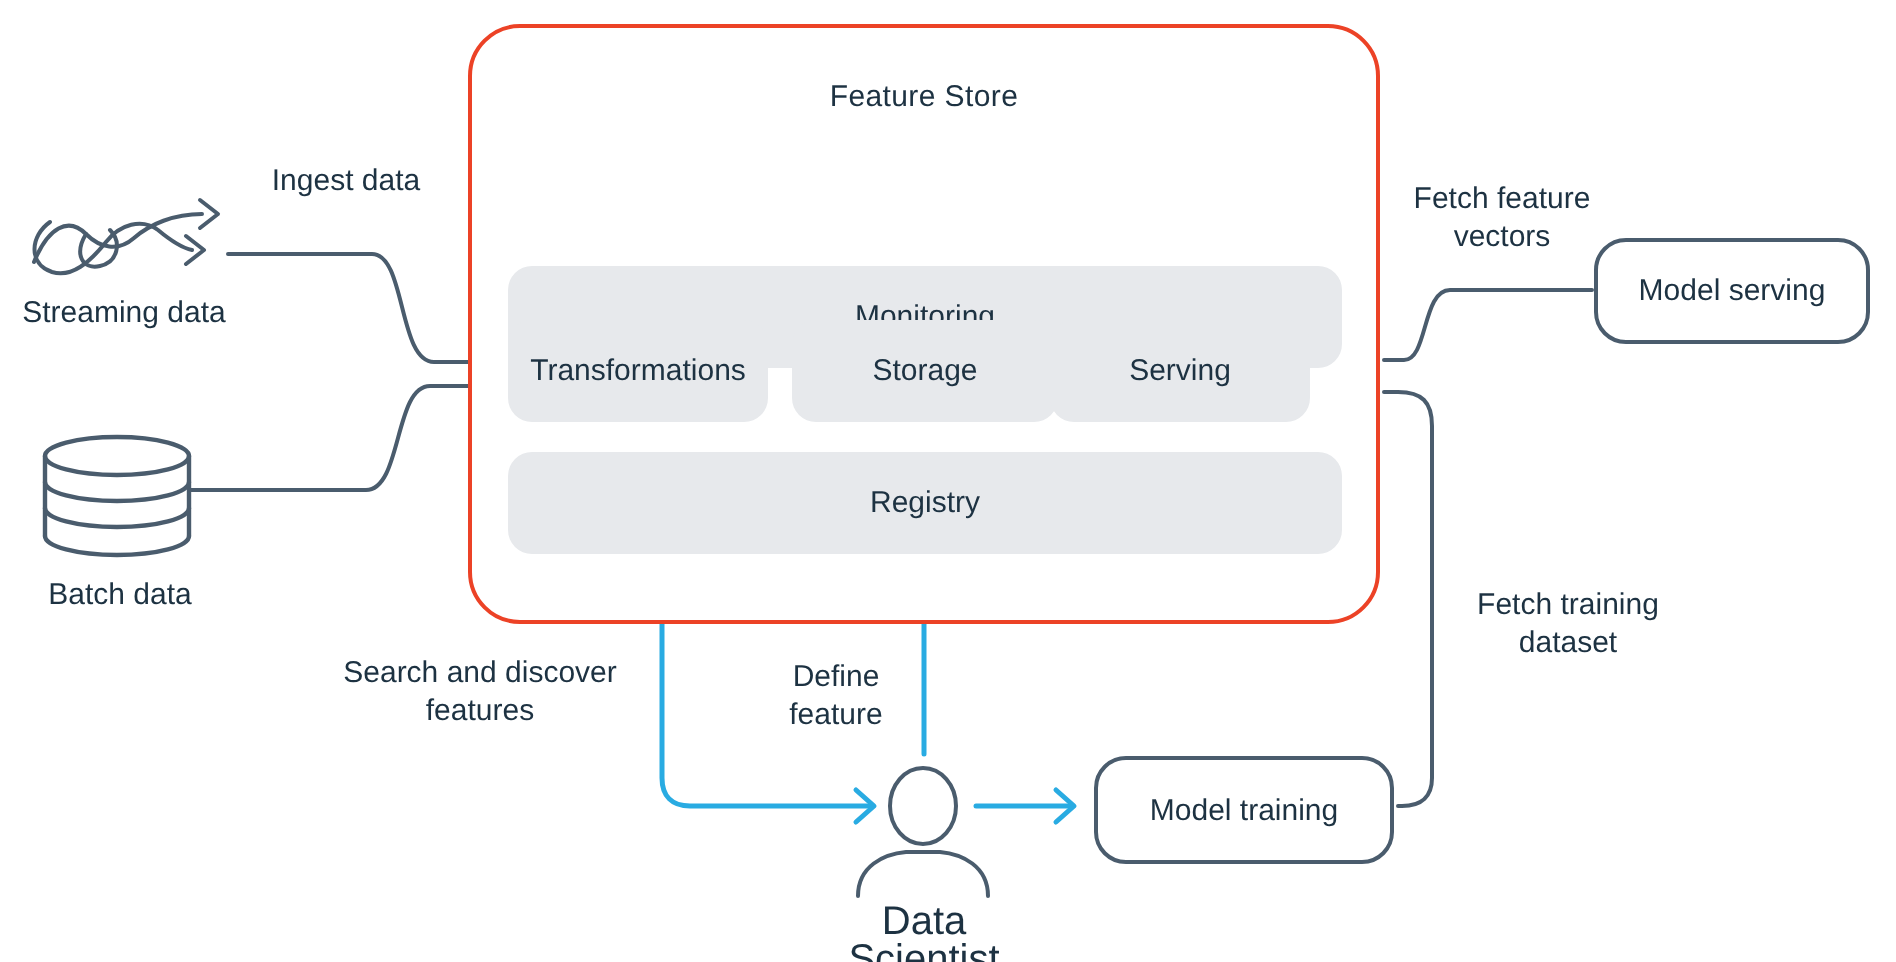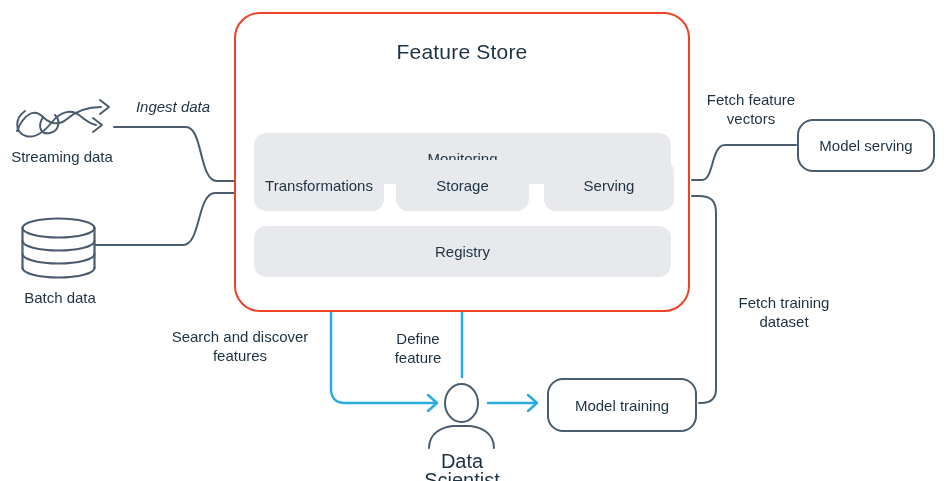--- a/index.html
+++ b/index.html
@@ -21,47 +21,47 @@
   .head-fill{fill:#fff;}
 
   
   .feature-store{
     position:absolute;left:234px;top:12px;width:456px;height:300px;
     border:2.5px solid var(--feature-store-border);border-radius:26px;
     background:#fff;box-sizing:border-box;
   }
   .fs-title{
     position:absolute;left:0;right:0;top:26px;text-align:center;
-    font-size:21px;letter-spacing:.2px;color:var(--text);
+    font-size:15px;letter-spacing:.2px;color:var(--text);
   }
   .component{
     position:absolute;background:var(--component-fill);border-radius:12px;
     display:flex;align-items:center;justify-content:center;
     font-size:15px;color:var(--text);
   }
   .comp-monitoring{left:18px;top:79px;width:417px;height:51px;margin-top:40px;}
   .comp-transformations{left:18px;top:146px;width:130px;height:51px;}
   .comp-storage{left:160px;top:146px;width:133px;height:51px;}
-  .comp-serving{left:308px;top:146px;width:130px;height:51px;}
+  .comp-serving{left:289px;top:146px;width:130px;height:51px;}
   .comp-registry{left:18px;top:212px;width:417px;height:51px;text-align:center;}
 
   
   .node-box{
     position:absolute;background:#fff;border:2px solid var(--connector);
     border-radius:16px;display:flex;align-items:center;justify-content:center;
     font-size:15px;color:var(--text);box-sizing:border-box;
   }
   .node-model-serving{left:797px;top:119px;width:138px;height:53px;}
   .node-model-training{left:547px;top:378px;width:150px;height:54px;}
 
   
   .lbl{
     position:absolute;text-align:center;font-size:15px;line-height:19px;color:var(--text);
   }
-  .lbl-ingest{left:118px;top:97px;width:110px;font-style:italic;}
+  .lbl-ingest{left:118px;top:81px;width:110px;}
   .lbl-streaming{left:1px;top:147px;width:122px;}
   .lbl-batch{left:4px;top:288px;width:112px;}
   .lbl-fetch-vectors{left:695px;top:90px;width:112px;}
   .lbl-fetch-training{left:728px;top:293px;width:112px;}
   .lbl-search{left:155px;top:327px;width:170px;}
   .lbl-define{left:383px;top:329px;width:70px;}
   .lbl-data-scientist{left:402px;top:452px;width:120px;font-size:20px;}
 </style>
 </head>
 <body>

